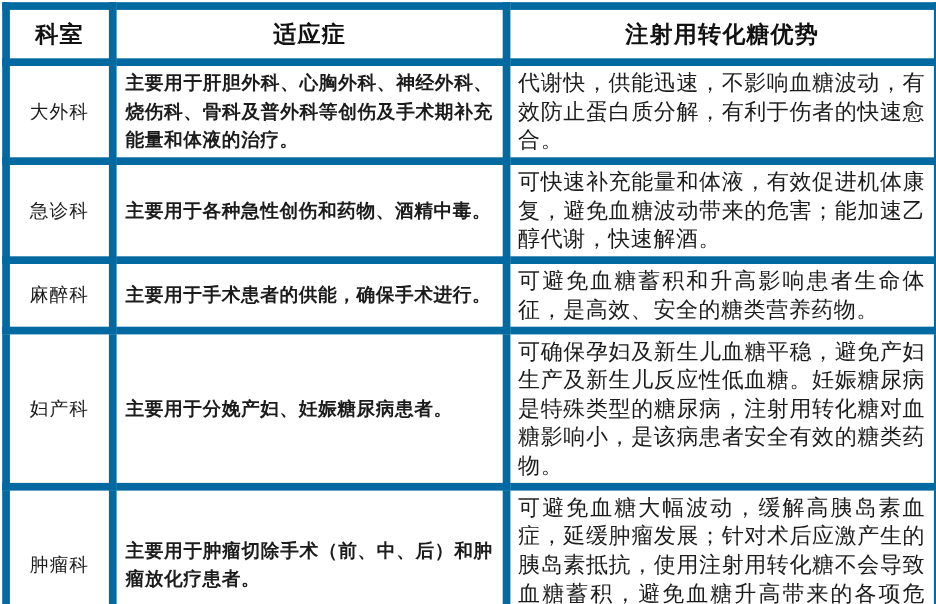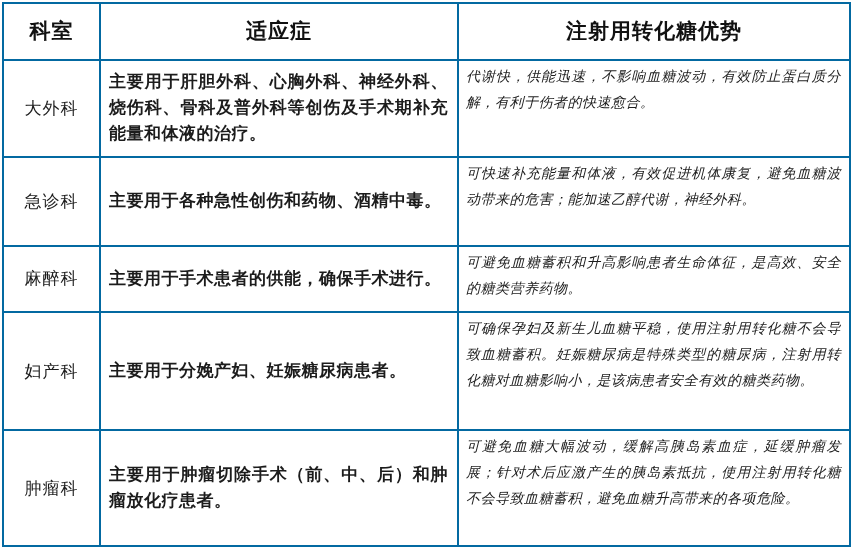--- a/index.html
+++ b/index.html
@@ -25,21 +25,21 @@
     height: 545px;
     margin: 2px 0 0 2px;
     background: #ffffff;
   }
   table.med-table col.c-dept { width: 97px; }
   table.med-table col.c-ind  { width: 358px; }
   table.med-table col.c-adv  { width: 392px; }
 
   table.med-table th,
   table.med-table td {
-    border: 2px solid #0369a1;
+    border: 7px solid #0369a1;
     box-sizing: border-box;
     overflow: hidden;
   }
   table.med-table { border: 2px solid #1a1a1a; }
 
   tr.header-row th {
     height: 51px;
     font-size: 21px;
     font-weight: bold;
     text-align: center;
@@ -60,27 +60,26 @@
     font-size: 17px;
     line-height: 26px;
     text-align: justify;
     text-justify: inter-ideograph;
     padding: 2px 9px 2px 8px;
     letter-spacing: 0.5px;
     font-weight: bold;
   }
   td.adv-cell {
     vertical-align: top;
-    font-size: 14px;
+    font-size: 20px;
     line-height: 26px;
     text-align: justify;
     text-justify: inter-ideograph;
     padding: 3px 8px 2px 7px;
     letter-spacing: 0.5px;
-    font-style: italic;
   }
   tr.r1 { height: 87px; }
   tr.r2 { height: 57px; }
   tr.r3 { height: 80px; }
   tr.r4 { height: 60px; }
   tr.r5 { height: 106px; }
   tr.r6 { height: 104px; }
 </style>
 </head>
 <body>
@@ -99,31 +98,31 @@
         <th>注射用转化糖优势</th>
       </tr>
       <tr class="r1">
         <td class="dept-cell">大外科</td>
         <td class="ind-cell">主要用于肝胆外科、心胸外科、神经外科、烧伤科、骨科及普外科等创伤及手术期补充能量和体液的治疗。</td>
         <td class="adv-cell">代谢快，供能迅速，不影响血糖波动，有效防止蛋白质分解，有利于伤者的快速愈合。</td>
       </tr>
       <tr class="r3">
         <td class="dept-cell">急诊科</td>
         <td class="ind-cell">主要用于各种急性创伤和药物、酒精中毒。</td>
-        <td class="adv-cell">可快速补充能量和体液，有效促进机体康复，避免血糖波动带来的危害；能加速乙醇代谢，神经外科。</td>
+        <td class="adv-cell">可快速补充能量和体液，有效促进机体康复，避免血糖波动带来的危害；能加速乙醇代谢，快速解酒。</td>
       </tr>
       <tr class="r4">
         <td class="dept-cell">麻醉科</td>
         <td class="ind-cell">主要用于手术患者的供能，确保手术进行。</td>
         <td class="adv-cell">可避免血糖蓄积和升高影响患者生命体征，是高效、安全的糖类营养药物。</td>
       </tr>
       <tr class="r5">
         <td class="dept-cell">妇产科</td>
         <td class="ind-cell">主要用于分娩产妇、妊娠糖尿病患者。</td>
-        <td class="adv-cell">可确保孕妇及新生儿血糖平稳，使用注射用转化糖不会导致血糖蓄积。妊娠糖尿病是特殊类型的糖尿病，注射用转化糖对血糖影响小，是该病患者安全有效的糖类药物。</td>
+        <td class="adv-cell">可确保孕妇及新生儿血糖平稳，避免产妇生产及新生儿反应性低血糖。妊娠糖尿病是特殊类型的糖尿病，注射用转化糖对血糖影响小，是该病患者安全有效的糖类药物。</td>
       </tr>
       <tr class="r6">
         <td class="dept-cell">肿瘤科</td>
         <td class="ind-cell">主要用于肿瘤切除手术（前、中、后）和肿瘤放化疗患者。</td>
         <td class="adv-cell">可避免血糖大幅波动，缓解高胰岛素血症，延缓肿瘤发展；针对术后应激产生的胰岛素抵抗，使用注射用转化糖不会导致血糖蓄积，避免血糖升高带来的各项危险。</td>
       </tr>
     </tbody>
   </table>
 </div>
 

